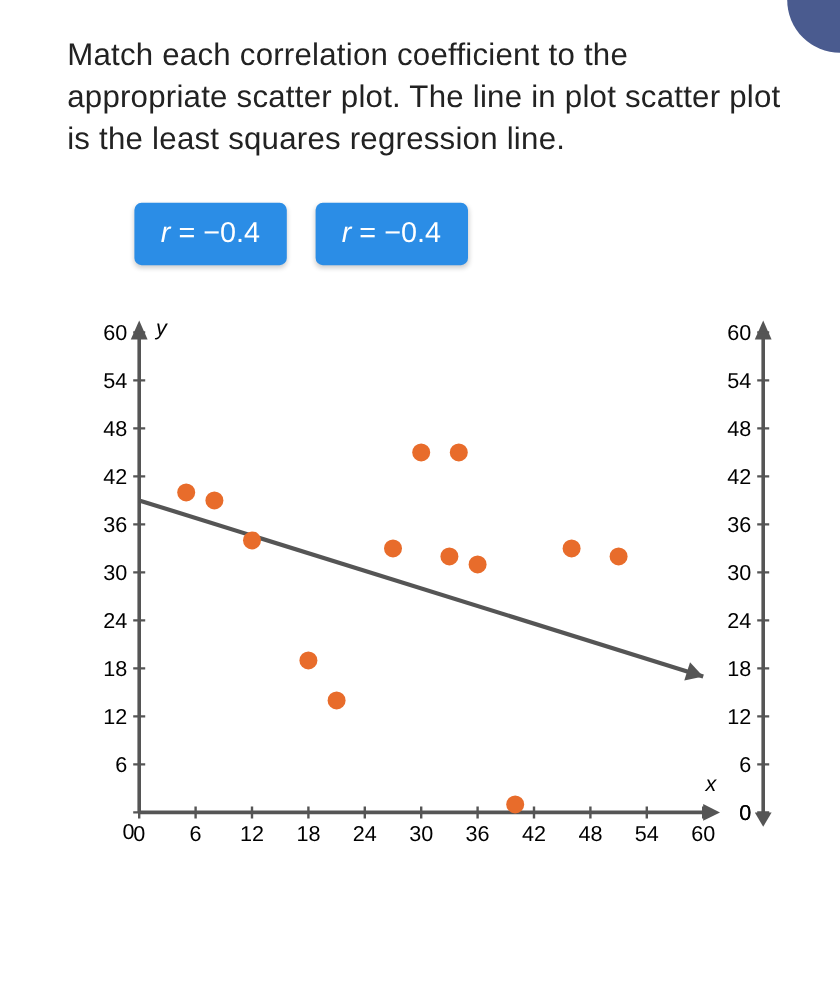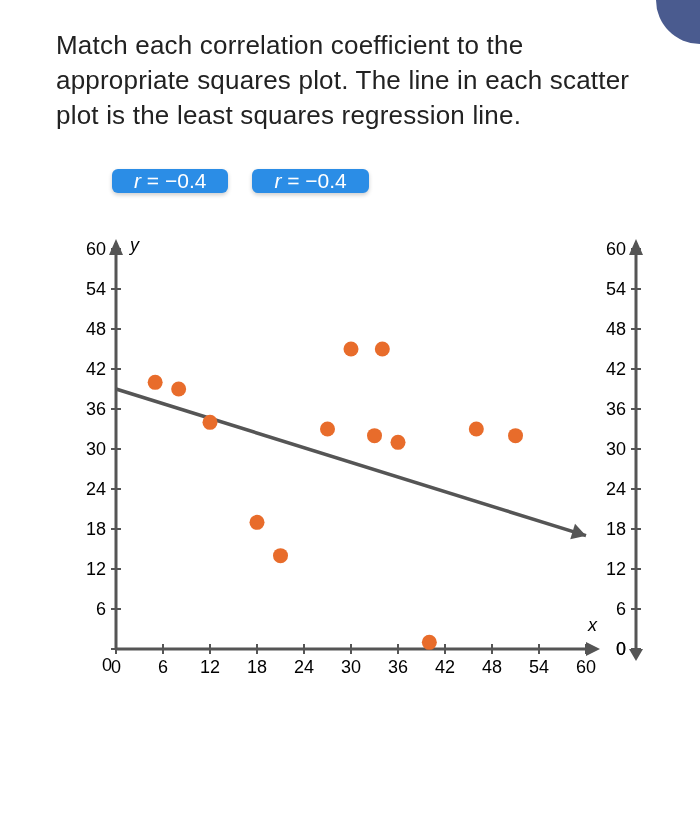--- a/index.html
+++ b/index.html
@@ -1,40 +1,40 @@
 <!DOCTYPE html>
 <html><head>
 <meta charset="utf-8">
 <style>
   * { box-sizing: border-box; margin: 0; padding: 0; }
   body { font-family: Arial, Helvetica, sans-serif; background: #fff; width: 700px; height: 834px; overflow: hidden; position: relative; }
   .container { padding: 28px 48px 0 56px; }
   .prompt { font-size: 26px; color: #222; line-height: 1.35; margin-bottom: 36px; letter-spacing: 0.2px; }
   .buttons { display: flex; gap: 24px; padding-left: 56px; margin-bottom: 36px; }
   .btn {
-    background: #2b8de6; color: #fff; font-size: 21px; padding: 0 22px;
+    background: #2b8de6; color: #fff; font-size: 24px; padding: 12px 22px;
     border-radius: 6px; box-shadow: 0 2px 4px rgba(0,0,0,0.2);
     font-style: normal; cursor: pointer; user-select: none;
   }
   .btn .rvar { font-style: italic; }
   .chart-area { position: relative; margin-left: 0; }
   .chart-svg { display: block; }
   .chart2 { position: absolute; right: 0; top: 0; }
   .corner-nub {
     position: absolute; top: 0; right: 0; width: 44px; height: 44px;
     background: #4a5b8f; border-bottom-left-radius: 44px;
   }
 </style>
 </head>
 <body>
 
 <div class="corner-nub"></div>
 
 <div class="container">
-  <p class="prompt">Match each correlation coefficient to the appropriate squares plot. The line in each scatter plot is the least squares regression line.</p>
+  <p class="prompt">Match each correlation coefficient to the appropriate scatter plot. The line in plot scatter plot is the least squares regression line.</p>
 
   <div class="buttons">
     <div class="btn">
       <span class="rvar">r</span><span> = </span><span>−0.4</span>
     </div>
     <div class="btn">
       <span class="rvar">r</span><span> = </span><span>−0.4</span>
     </div>
   </div>
 

